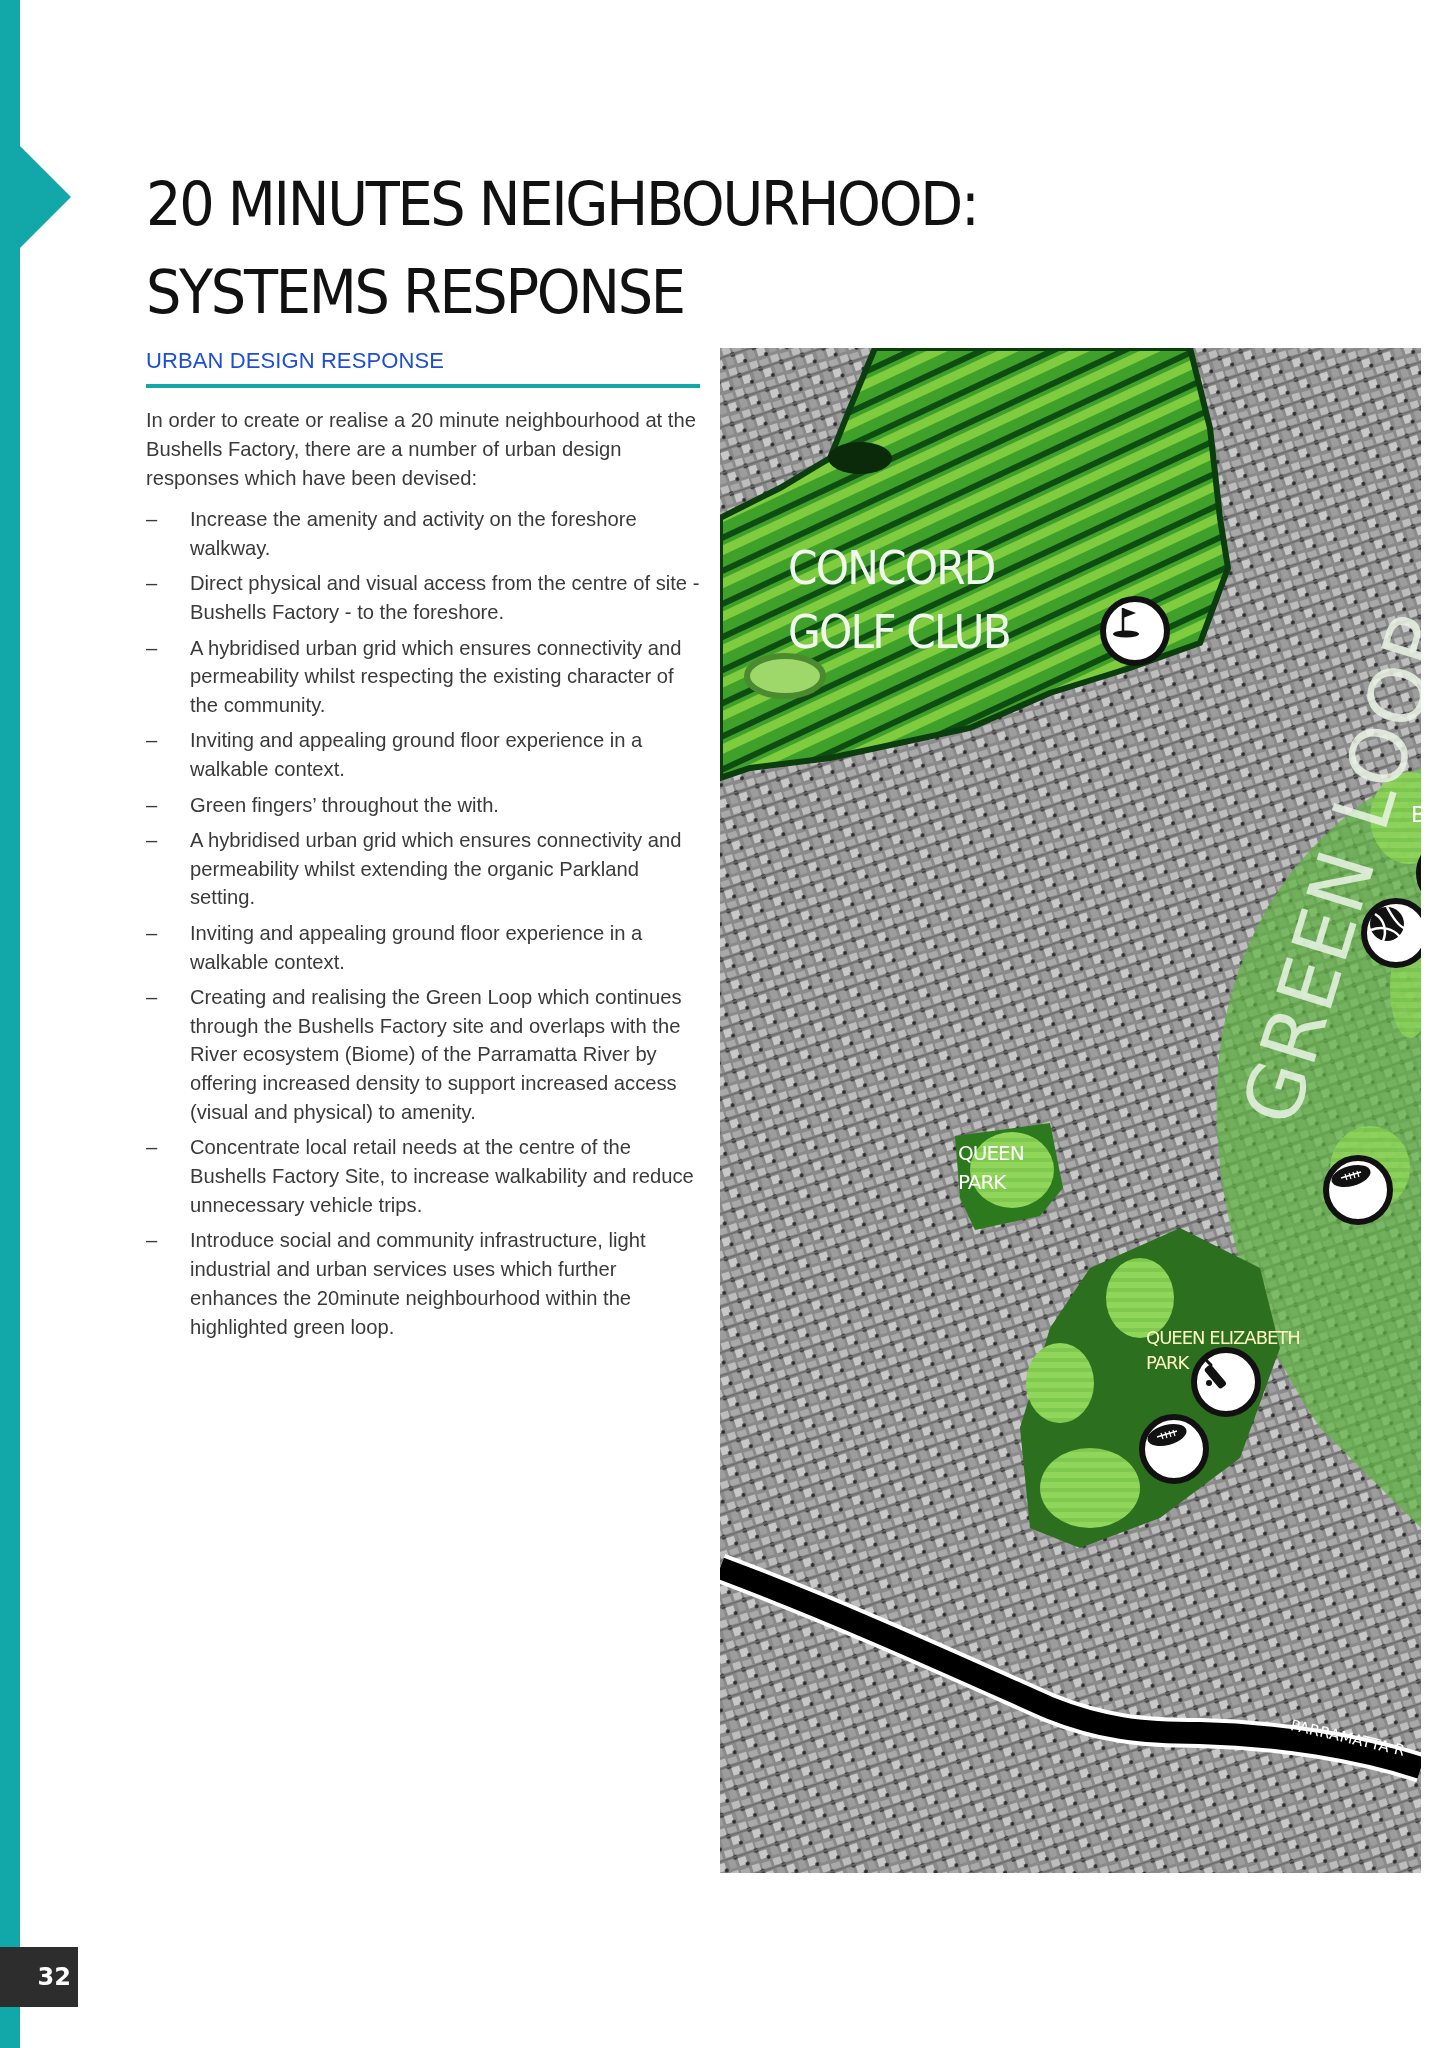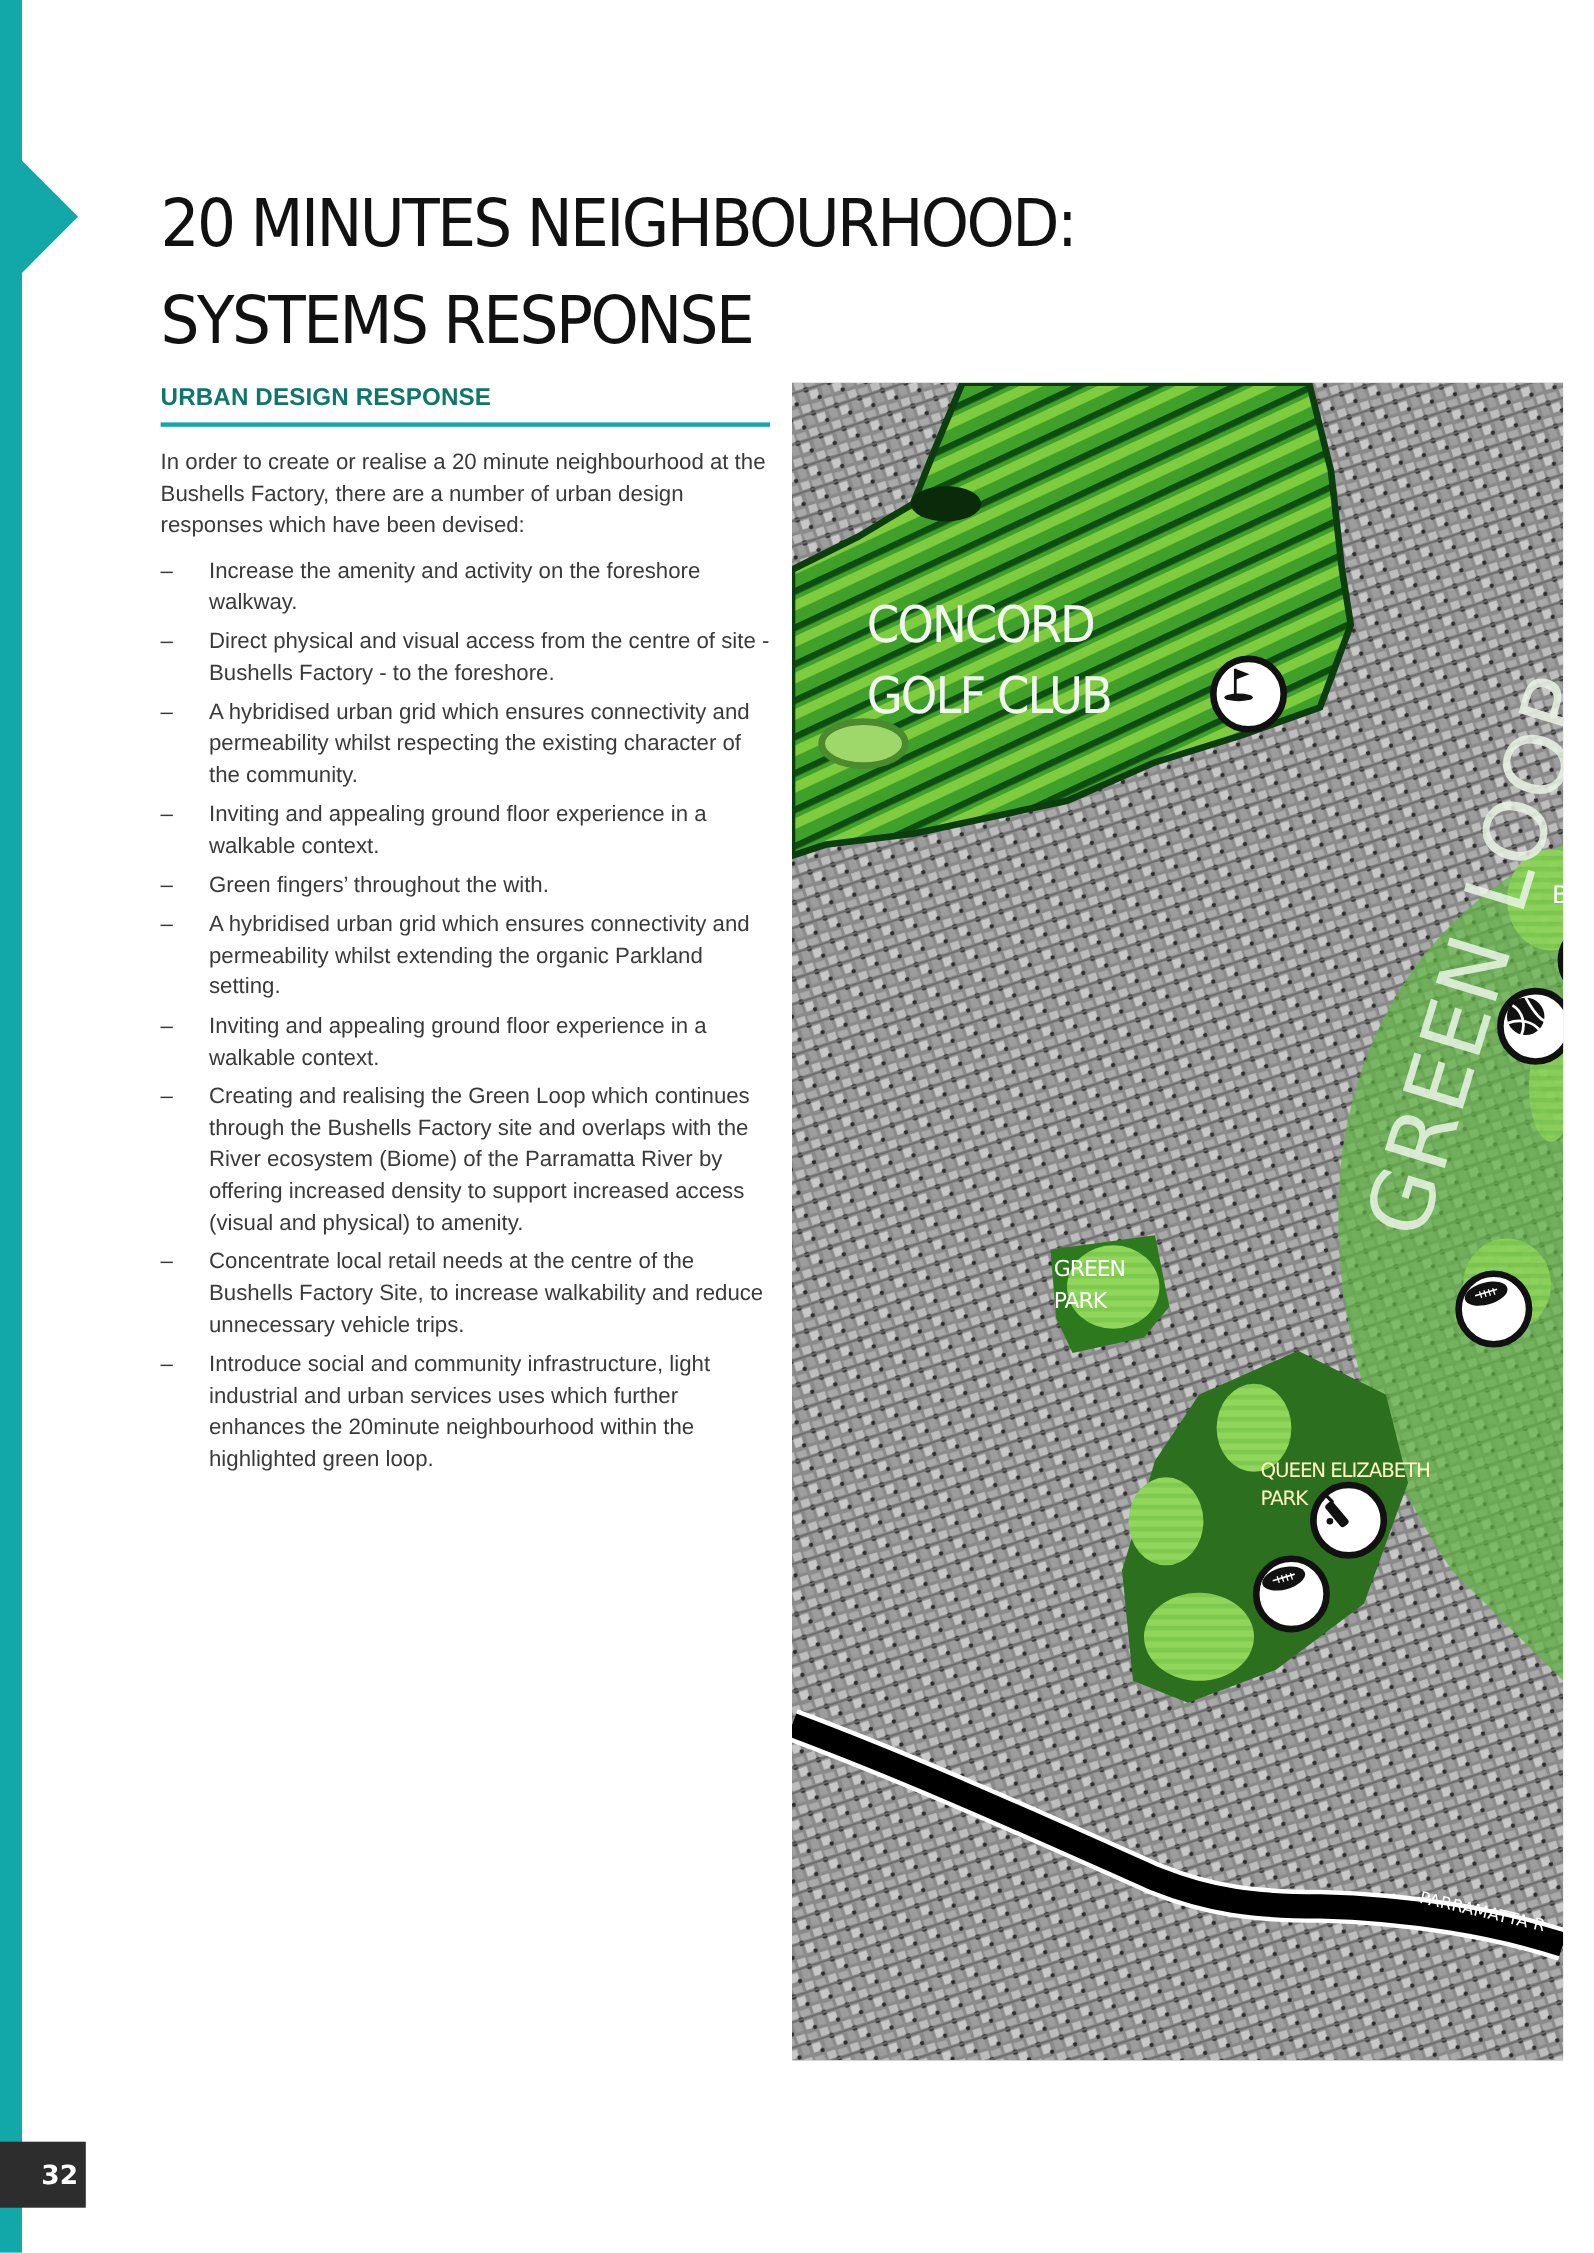--- a/index.html
+++ b/index.html
@@ -20,21 +20,21 @@
       display: flex; align-items: center; justify-content: flex-end; padding-right: 7px; box-sizing: border-box;
     }
     .title {
       position: absolute; left: 146px; top: 160px; margin: 0;
       font-family: "DejaVu Sans", sans-serif; font-weight: normal; font-size: 60px; line-height: 88px;
       color: #111; letter-spacing: -2.5px; transform: scaleX(0.93); transform-origin: left top;
       white-space: nowrap;
     }
     .subheading {
       position: absolute; left: 146px; top: 348px; margin: 0;
-      font-size: 22px; font-weight: bold; color: #0f766e; letter-spacing: 0.1px;
+      font-size: 22px; font-weight: normal; color: #1d4ed8; letter-spacing: 0.1px;
     }
     .rule {
       position: absolute; left: 146px; top: 384px; width: 554px; height: 4px; background: #12a8aa;
     }
     .body-text {
       position: absolute; left: 146px; top: 390px; width: 560px;
       font-size: 20.2px; line-height: 28.8px; color: #3a3a3a;
     }
     .intro { margin: 16px 0 13px 0; }
     .bullets { list-style: none; margin: 0; padding: 0; }
@@ -145,21 +145,21 @@
 
     <path d="M0,220 M0,1220 C120,1265 240,1320 330,1360 C380,1380 420,1385 480,1385 C560,1387 640,1400 701,1420" fill="none" stroke="#ffffff" stroke-width="30"></path>
     <path d="M0,1220 C120,1265 240,1320 330,1360 C380,1380 420,1385 480,1385 C560,1387 640,1400 701,1420" fill="none" stroke="#000000" stroke-width="22"></path>
   </svg>
 
   <div class="map-label lbl-golf">
     <span>CONCORD</span><br>
     <span>GOLF CLUB</span>
   </div>
   <div class="map-label lbl-henley">
-    <span>GREEN</span><br>
+    <span>QUEEN</span><br>
     <span>PARK</span>
   </div>
   <div class="map-label lbl-qe">
     <span>QUEEN ELIZABETH</span><br>
     <span>PARK</span>
   </div>
   <div class="map-label lbl-loop">GREEN LOOP</div>
   <div class="map-label lbl-road">PARRAMATTA R</div>
   <div class="map-label lbl-b">B</div>
 

